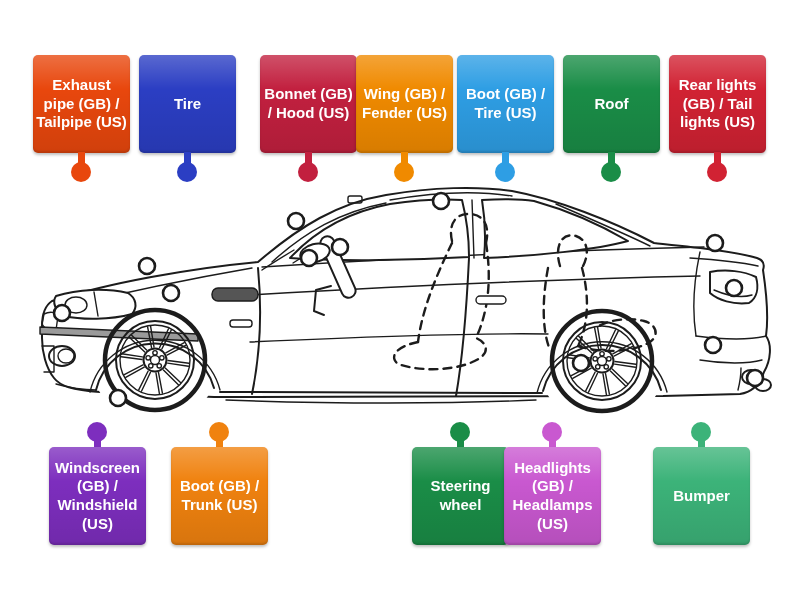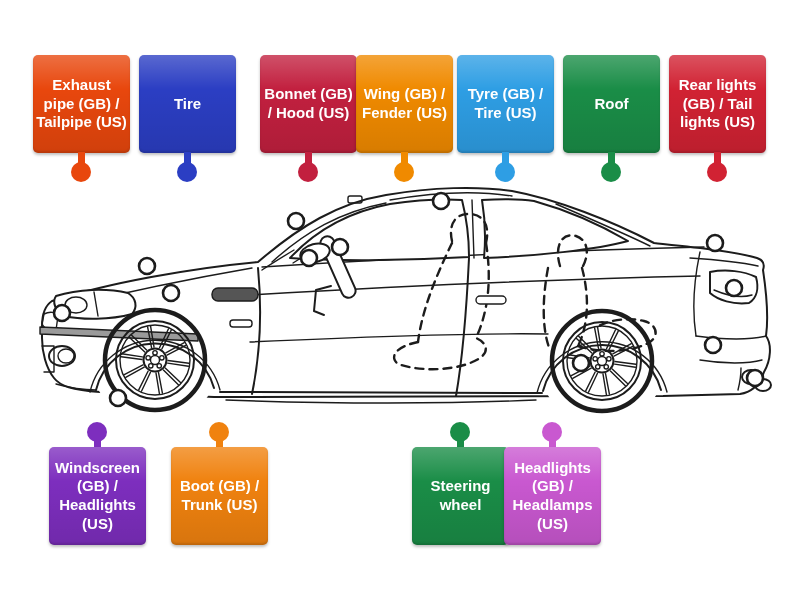--- a/index.html
+++ b/index.html
@@ -248,21 +248,21 @@
   </div>
   <div class="cell top" style="left: 356px; --c: #F08A00;">
     <div class="tile">
         <span>Wing (GB) / Fender (US)</span>
       </div>
     <div class="pin-stem"></div>
       <div class="pin-dot"></div>
   </div>
   <div class="cell top" style="left: 457px; --c: #2E9EE4;">
     <div class="tile">
-        <span>Tyre (GB) / Tire (US)</span>
+        <span>Boot (GB) / Tire (US)</span>
       </div>
     <div class="pin-stem"></div>
       <div class="pin-dot"></div>
   </div>
   <div class="cell top" style="left: 563px; --c: #1A8D47;">
     <div class="tile">
         <span>Roof</span>
       </div>
     <div class="pin-stem"></div>
       <div class="pin-dot"></div>
@@ -272,21 +272,21 @@
         <span>Rear lights (GB) / Tail lights (US)</span>
       </div>
     <div class="pin-stem"></div>
       <div class="pin-dot"></div>
   </div>
 
   <div class="cell bottom" style="left: 49px; --c: #7D2EBE;">
     <div class="pin-dot"></div>
       <div class="pin-stem"></div>
     <div class="tile">
-        <span>Windscreen (GB) / Headlights (US)</span>
+        <span>Windscreen (GB) / Windshield (US)</span>
       </div>
   </div>
   <div class="cell bottom" style="left: 171px; --c: #F0820F;">
     <div class="pin-dot"></div>
       <div class="pin-stem"></div>
     <div class="tile">
         <span>Boot (GB) / Trunk (US)</span>
       </div>
   </div>
   <div class="cell bottom" style="left: 412px; --c: #1A8D47;">
@@ -296,14 +296,21 @@
         <span>Steering wheel</span>
       </div>
   </div>
   <div class="cell bottom" style="left: 504px; --c: #C958D0;">
     <div class="pin-dot"></div>
       <div class="pin-stem"></div>
     <div class="tile">
         <span>Headlights (GB) / Headlamps (US)</span>
       </div>
   </div>
+  <div class="cell bottom" style="left: 653px; --c: #3CB379;">
+    <div class="pin-dot"></div>
+      <div class="pin-stem"></div>
+    <div class="tile">
+        <span>Bumper</span>
+      </div>
+  </div>
 
 </div>
 
 </body></html>

